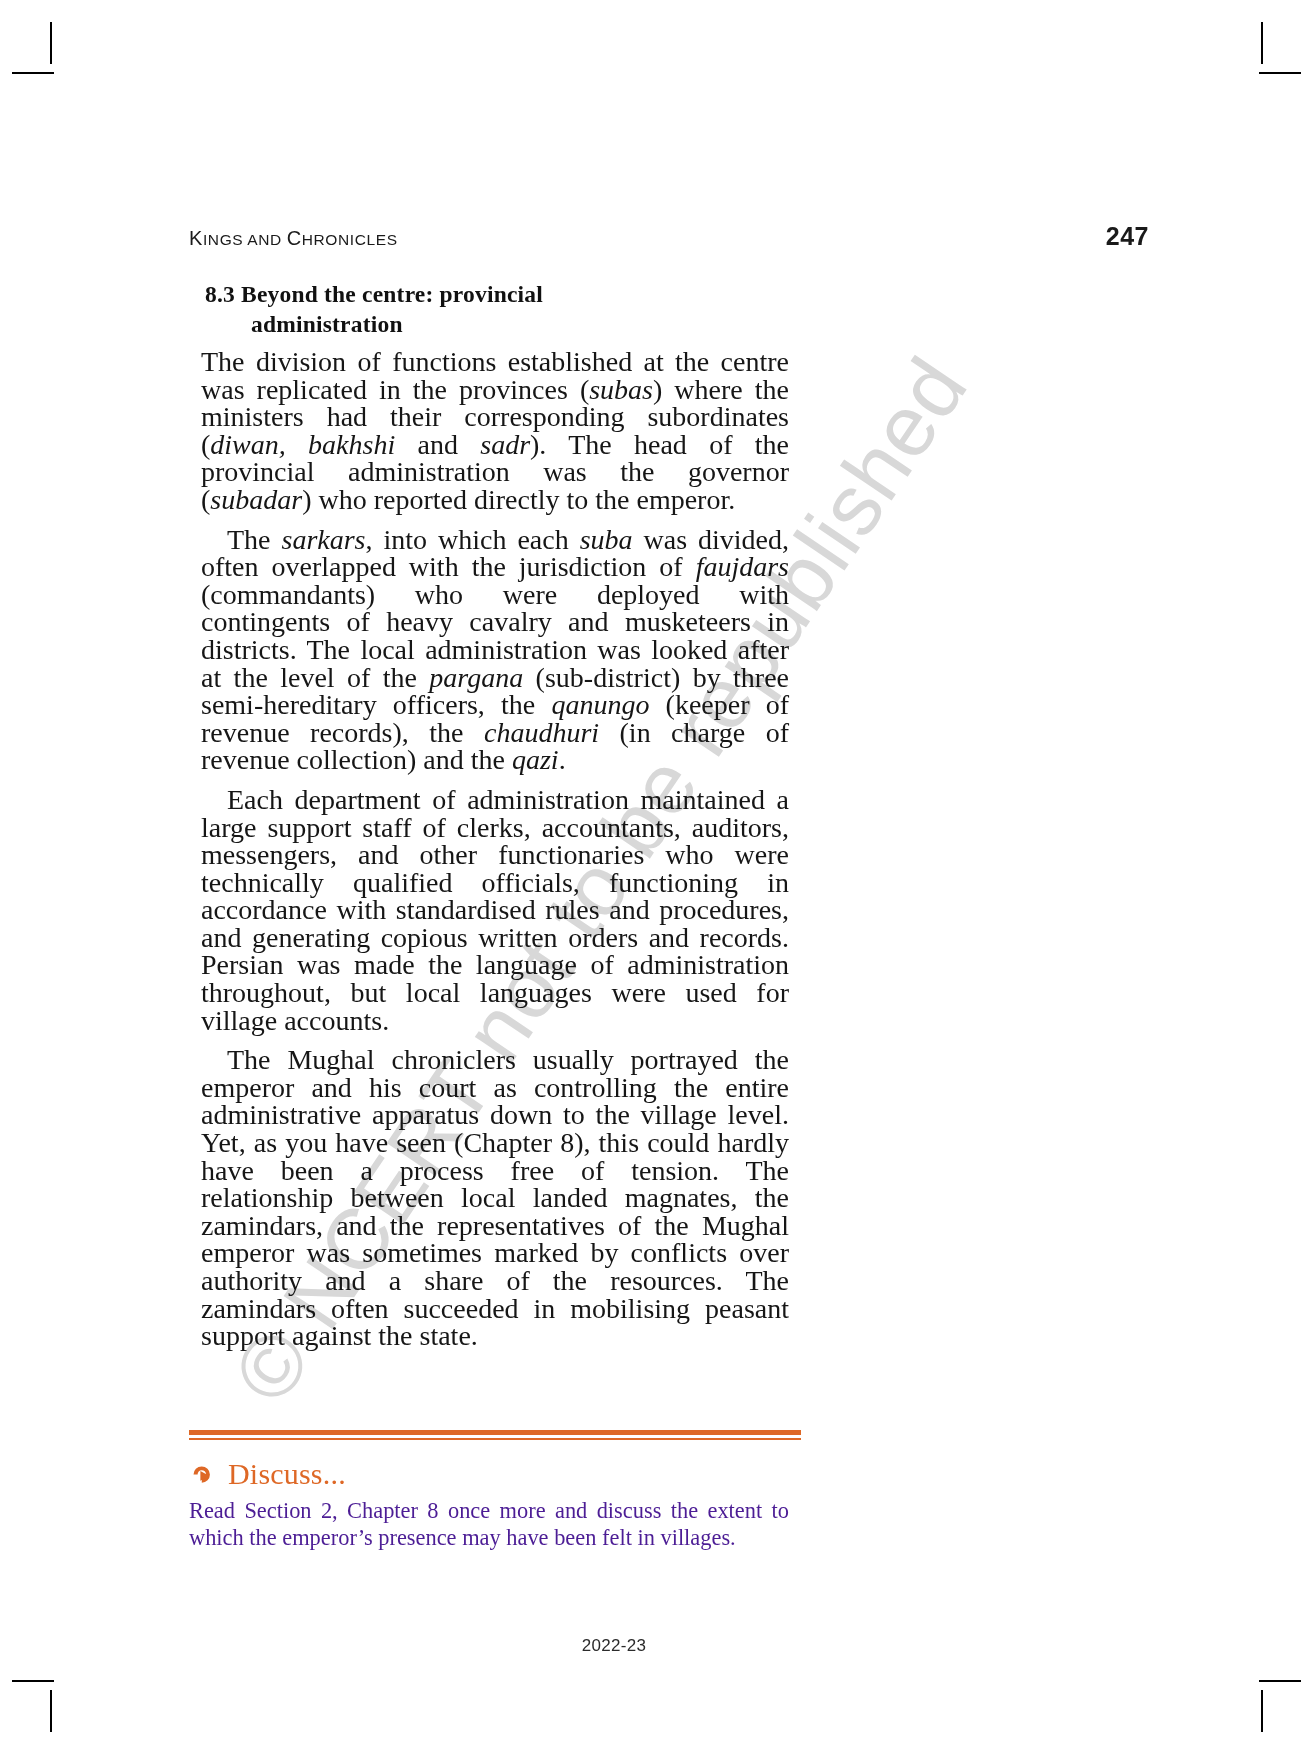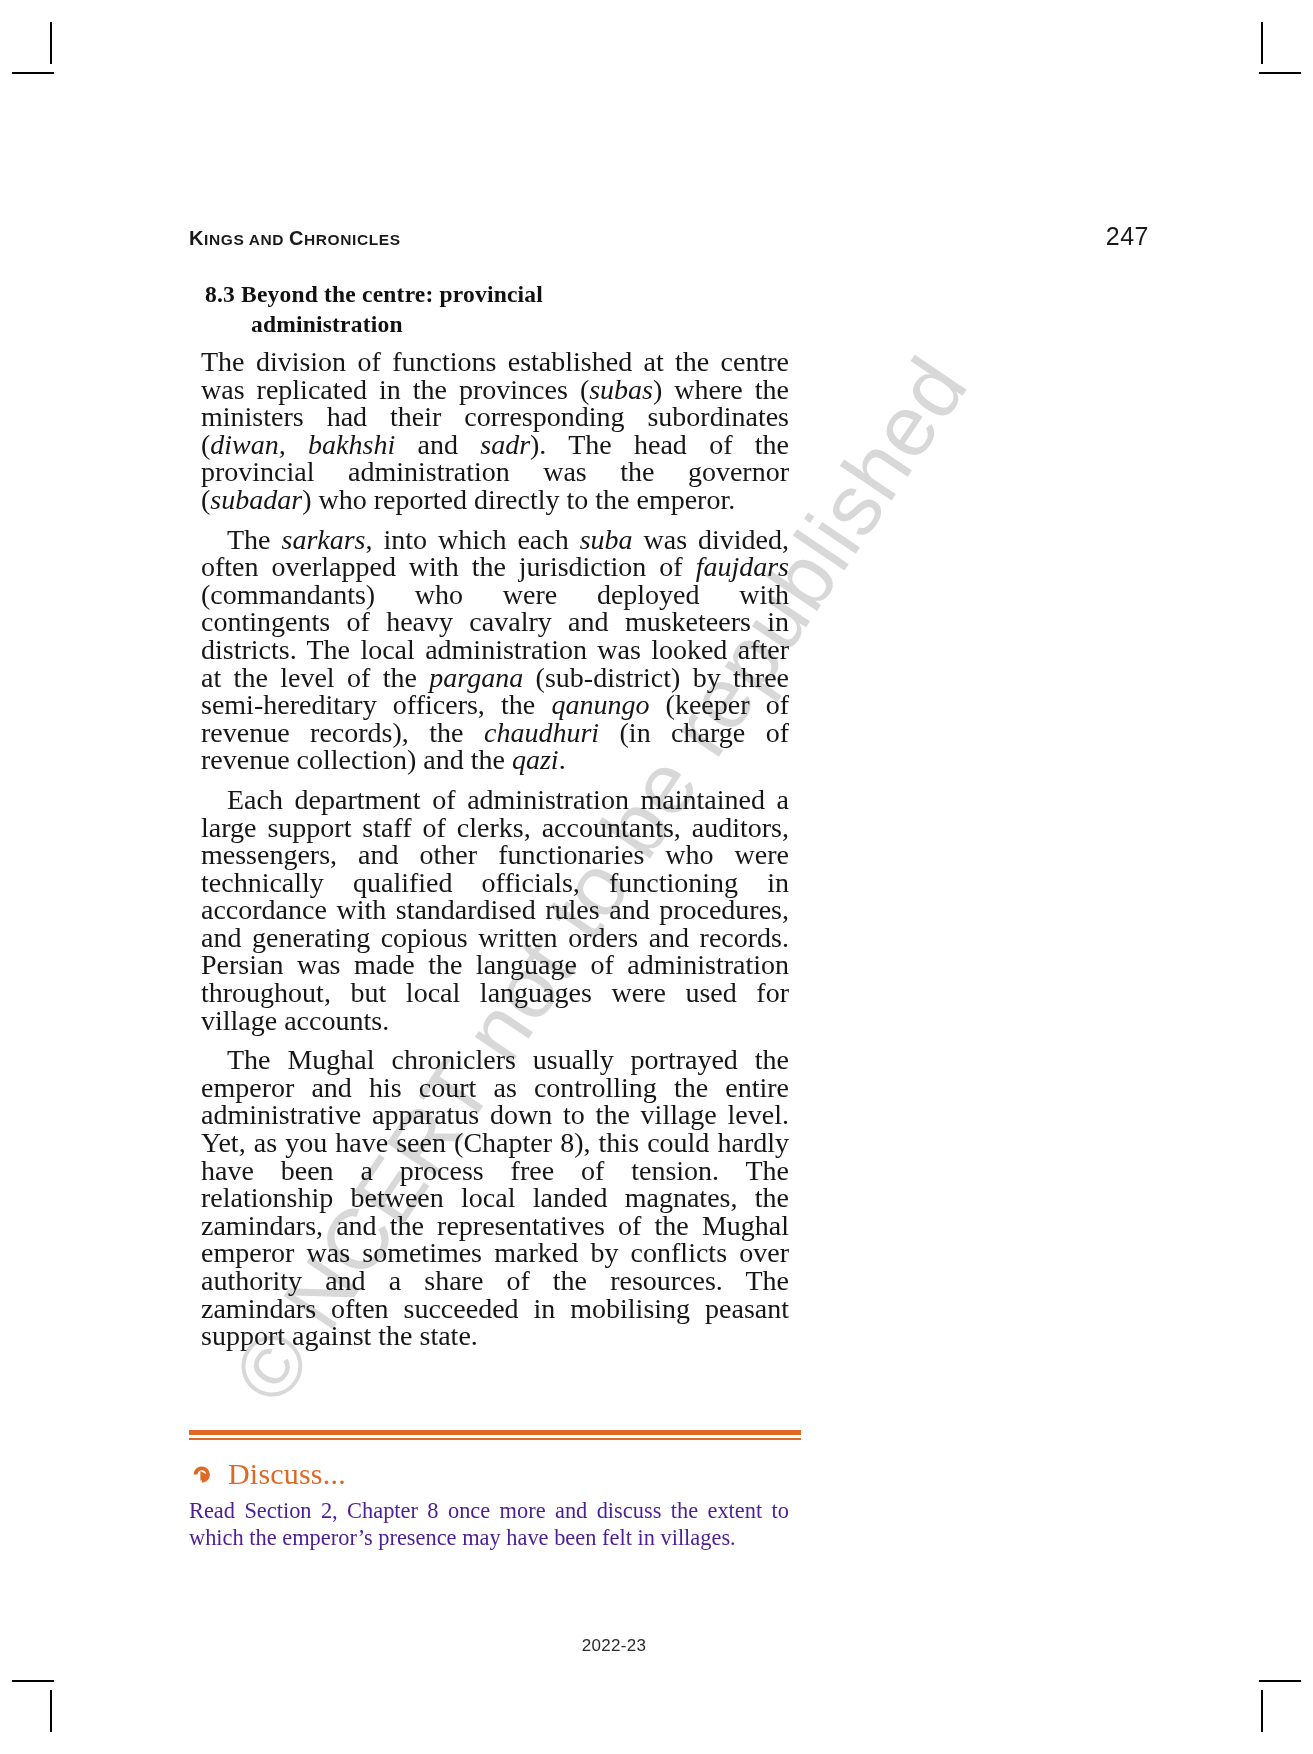--- a/index.html
+++ b/index.html
@@ -89,29 +89,29 @@
     position: absolute;
     left: 189px;
     top: 222px;
     width: 960px;
     display: flex;
     justify-content: space-between;
     align-items: baseline;
   }
   #runhead .rh-title {
     font-family: "Liberation Sans", "DejaVu Sans", sans-serif;
-    font-weight: bold;
+    font-weight: normal;
     font-size: 15.5px;
     letter-spacing: 0.6px;
     color: #1a1a1a;
   }
   #runhead .rh-title .cap { font-size: 20px; }
   #runhead .rh-page {
     font-family: "Liberation Sans", "DejaVu Sans", sans-serif;
-    font-weight: normal;
+    font-weight: bold;
     font-size: 25px;
     color: #1a1a1a;
     letter-spacing: 0.5px;
   }
 
   
   #sect-heading {
     position: absolute;
     left: 205px;
     top: 279px;

